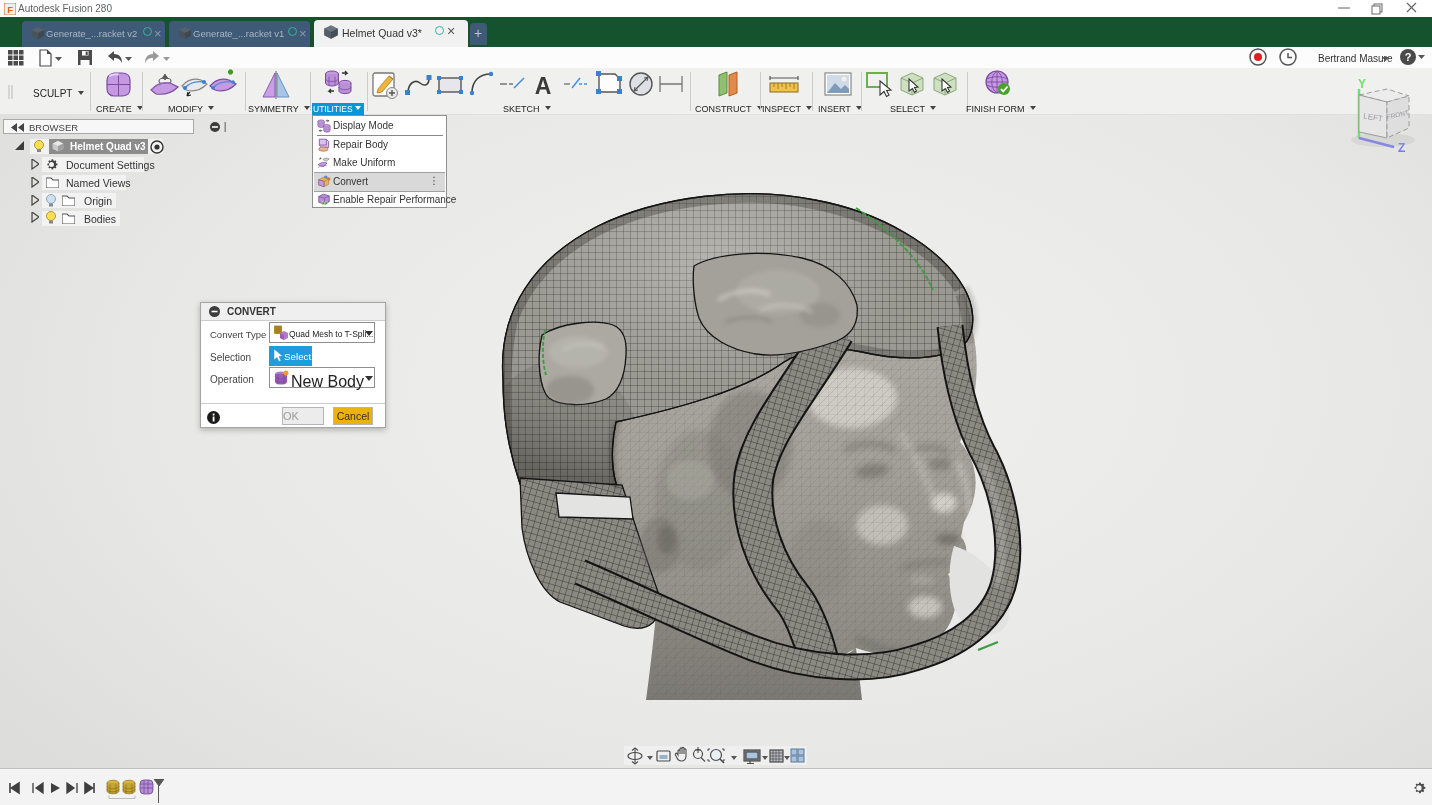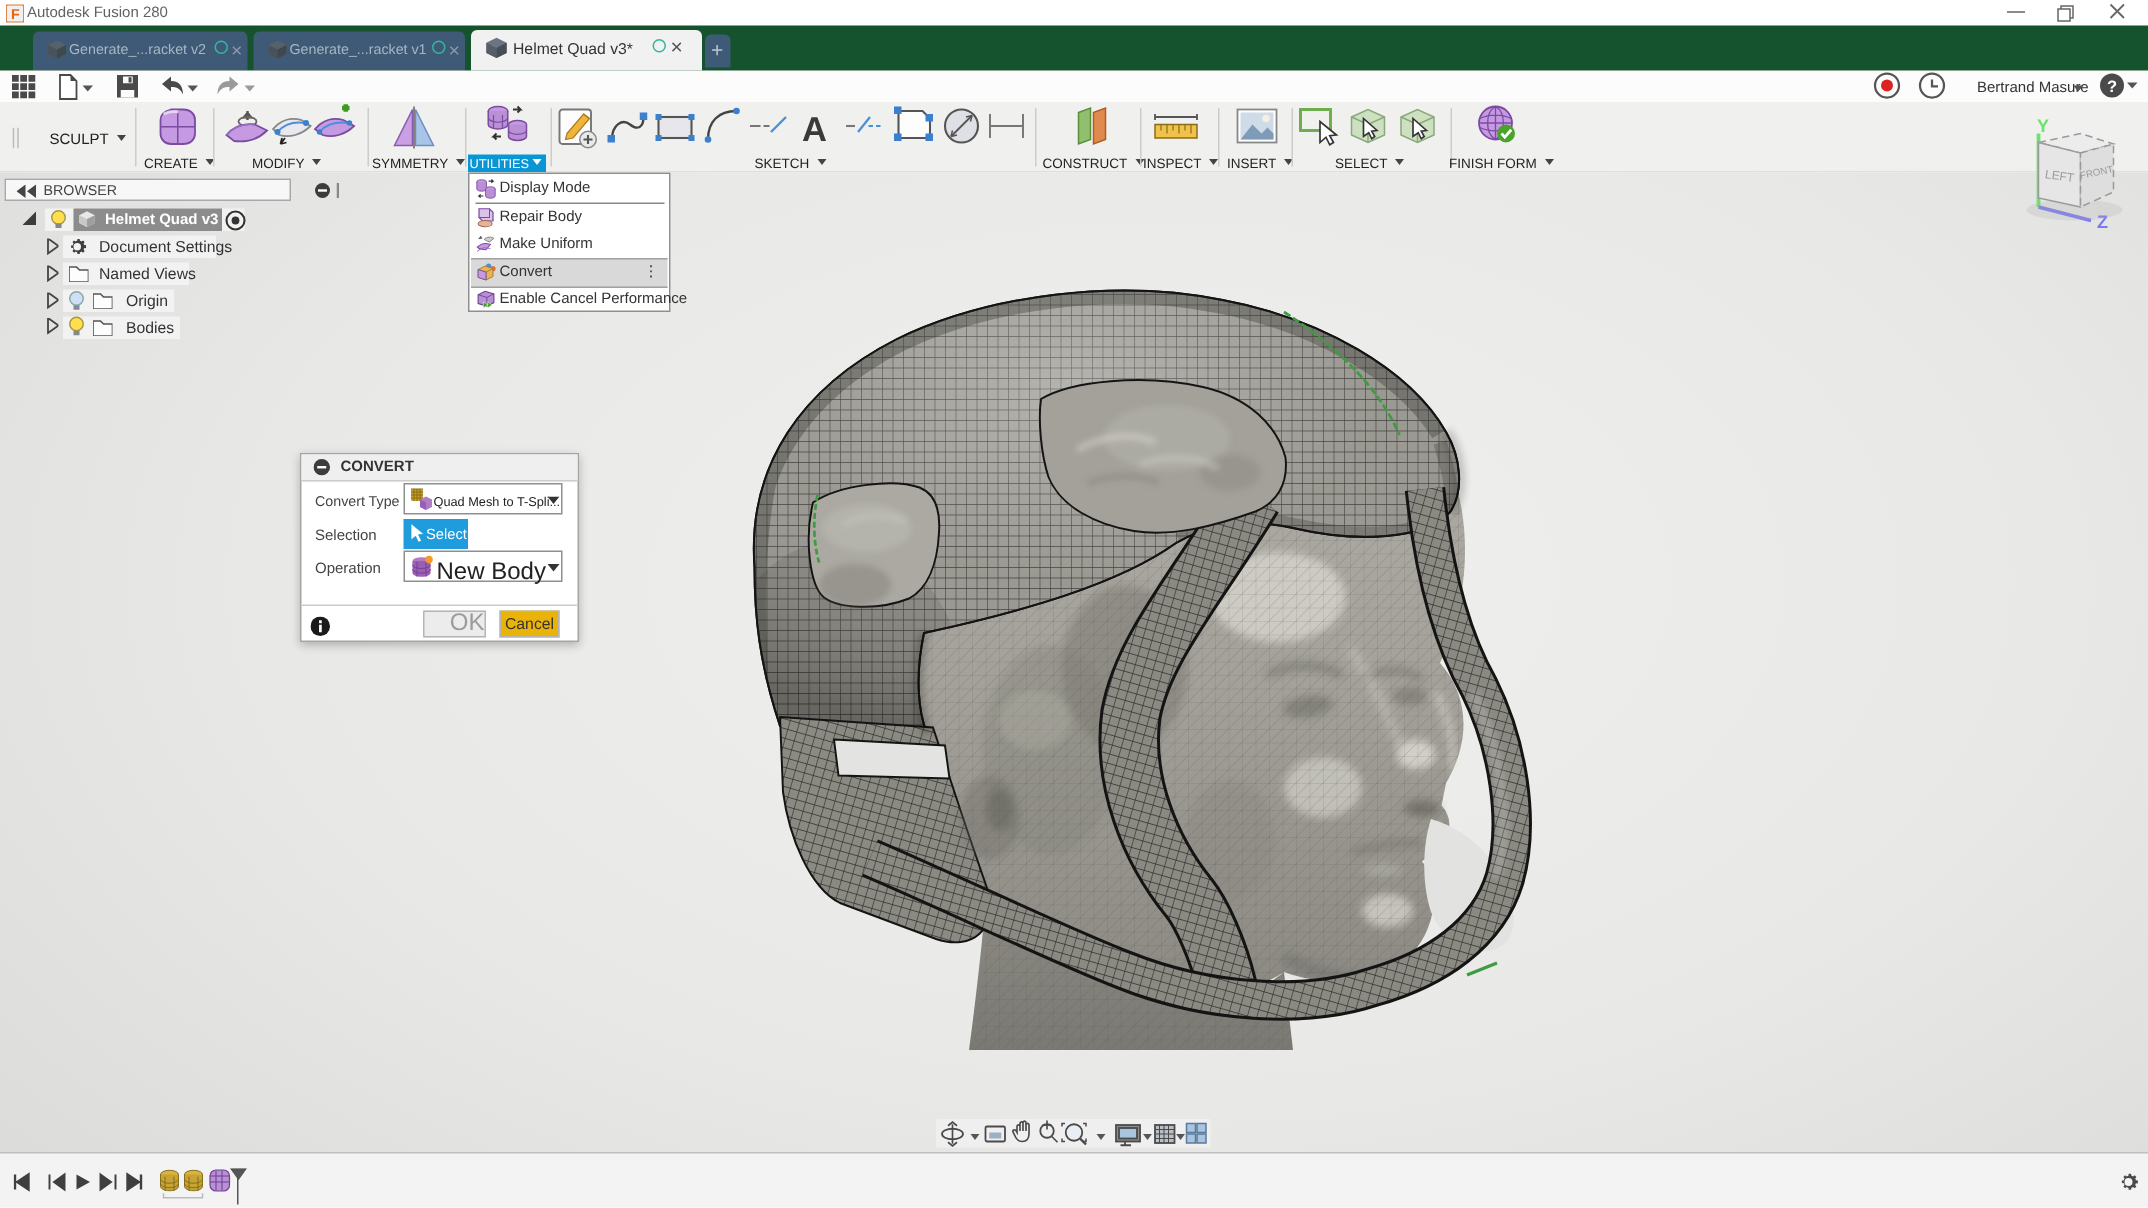--- a/index.html
+++ b/index.html
@@ -552,21 +552,21 @@
       </svg>
       <div class="t">Convert</div>
       <div style="position:absolute;right:6px;top:2px;color:#333;font-size:10px;letter-spacing:0">⋮</div>
     </div>
   <div class="mitem" style="top:75px">
       <svg style="position:absolute;left:3px;top:2px" width="14" height="14" viewBox="0 0 24 24">
         <path d="M3,6 l8,-4 10,3 v10 l-8,4 -10,-3 z" fill="#b98fd6" stroke="#6d4292" stroke-width="1.3"></path>
         <path d="M3,6 l10,3 8,-4 M13,9 v10" fill="none" stroke="#6d4292"></path>
         <path d="M9,14 l5,3.5 -5,3.5 z M14,14 l5,3.5 -5,3.5 z" fill="#3f9b1f" stroke="#fff" stroke-width=".6"></path>
       </svg>
-      <div class="t">Enable Cancel Performance</div>
+      <div class="t">Enable Repair Performance</div>
     </div>
 </div>
 
 <div class="abs" id="dialog">
   <div class="abs" style="left:0;top:0;width:184px;height:17px;background:#efefef;border-bottom:1px solid #ccc">
     <svg class="abs" style="left:8px;top:3px" width="11" height="11">
         <circle cx="5.5" cy="5.5" r="5.5" fill="#3c3c3c"></circle>
         <rect x="2.5" y="4.7" width="6" height="1.6" fill="#fff"></rect>
       </svg>
     <div class="abs" style="left:26px;top:3px;font-size:10px;font-weight:bold;color:#333">CONVERT</div>
@@ -603,21 +603,21 @@
     <svg class="abs" style="left:95px;top:8px" width="9" height="6">
         <path d="M0,0 l4,5 4,-5 z" fill="#333"></path>
       </svg>
   </div>
   <div class="abs" style="left:0;top:100px;width:184px;height:1px;background:#ccc"></div>
   <svg class="abs" style="left:6px;top:108px" width="13" height="13">
       <circle cx="6.5" cy="6.5" r="6.5" fill="#1a1a1a"></circle>
       <rect x="5.7" y="2.5" width="1.8" height="2" fill="#fff"></rect>
       <rect x="5.7" y="5.5" width="1.8" height="5" fill="#fff"></rect>
     </svg>
-  <div class="abs" style="left:81px;top:104px;width:42px;height:18px;background:#ececec;border:1px solid #b5b5b5;box-sizing:border-box;text-align:right;font-size:16px;color:#9b9b9b;line-height:16px">OK</div>
+  <div class="abs" style="left:81px;top:104px;width:42px;height:18px;background:#ececec;border:1px solid #b5b5b5;box-sizing:border-box;text-align:left;font-size:11px;color:#9b9b9b;line-height:16px">OK</div>
   <div class="abs" style="left:132px;top:104px;width:40px;height:18px;background:#eab308;border:1px solid #b5b5b5;box-sizing:border-box;text-align:center;font-size:10.5px;color:#333;line-height:16px">Cancel</div>
 </div>
 
 <svg class="abs" style="left:1338px;top:76px" width="90" height="78" viewBox="0 0 90 78">
   <text x="20" y="12" font-size="12" fill="#6ee26e" font-weight="bold">Y</text>
   <line x1="21" y1="13" x2="21" y2="62" stroke="#6ee26e" stroke-width="2.5"></line>
   <path d="M21,62 L56,71" stroke="#7a7af0" stroke-width="2.5"></path>
   <text x="60" y="76" font-size="12" fill="#7a7af0" font-weight="bold">Z</text>
   <ellipse cx="45" cy="64" rx="32" ry="7" fill="#b0b0b0" opacity=".25"></ellipse>
 

